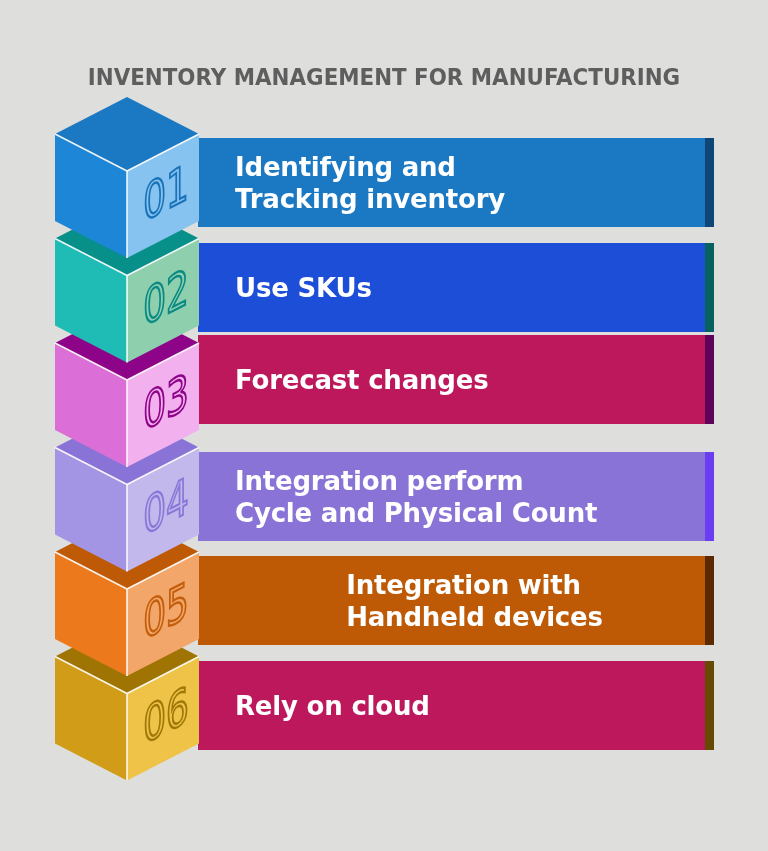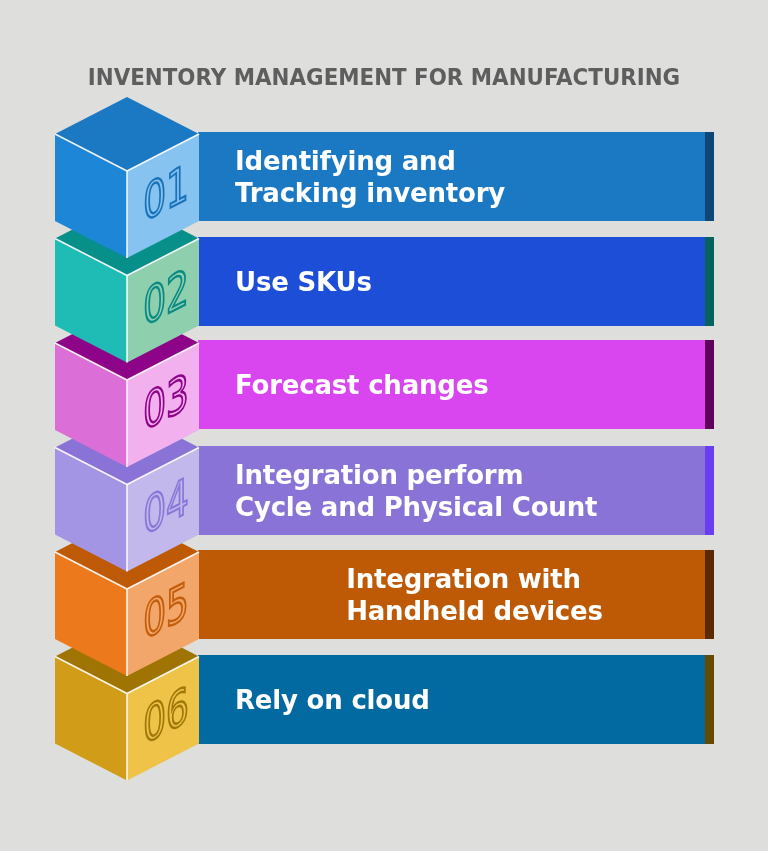--- a/index.html
+++ b/index.html
@@ -23,20 +23,21 @@
     transform-origin: center;
   }
   .band {
     position: absolute;
     left: 198px;
     width: 516px;
     height: 89px;
     box-sizing: border-box;
     display: flex;
     align-items: center;
+    margin-top: 6px;
   }
   .band-edge {
     position: absolute;
     right: 0; top: 0; bottom: 0;
     width: 9px;
   }
   .band-text {
     margin-left: 37px;
     color: #ffffff;
     font-family: "DejaVu Sans", sans-serif;
@@ -62,35 +63,35 @@
 <div id="bands">
   <div class="band" style="top: 132px; background: rgb(27, 120, 194);">
     <div class="band-text">Identifying and
 Tracking inventory</div>
     <div class="band-edge" style="background: rgb(13, 70, 119);"></div>
   </div>
   <div class="band" style="top: 237px; background: #1d4ed8;">
     <div class="band-text">Use SKUs</div>
     <div class="band-edge" style="background: rgb(5, 98, 94);"></div>
   </div>
-  <div class="band" style="top: 340px; background: #d946ef;">
+  <div class="band" style="top: 329px; background: #be185d;">
     <div class="band-text">Forecast changes</div>
     <div class="band-edge" style="background: rgb(94, 2, 90);"></div>
   </div>
   <div class="band" style="top: 446px; background: rgb(138, 115, 214);">
     <div class="band-text">Integration perform
 Cycle and Physical Count</div>
     <div class="band-edge" style="background: rgb(106, 62, 240);"></div>
   </div>
   <div class="band" style="top: 550px; background: rgb(190, 90, 6); justify-content: center;">
     <div class="band-text">Integration with
 Handheld devices</div>
     <div class="band-edge" style="background: rgb(92, 42, 2);"></div>
   </div>
-  <div class="band" style="top: 655px; background: #0369a1;">
+  <div class="band" style="top: 655px; background: #be185d;">
     <div class="band-text">Rely on cloud</div>
     <div class="band-edge" style="background: rgb(100, 74, 2);"></div>
   </div>
 </div>
 
 <svg class="cubes" width="768" height="851" viewBox="0 0 768 851">
   <g id="cube-layer">
       <g>
         <polygon points="127,619.5 199,656.5 127,693.5 55,656.5" fill="#a07402"></polygon>
         <polygon points="55,656.5 127,693.5 127,780.5 55,743.5" fill="#d19d18"></polygon>

